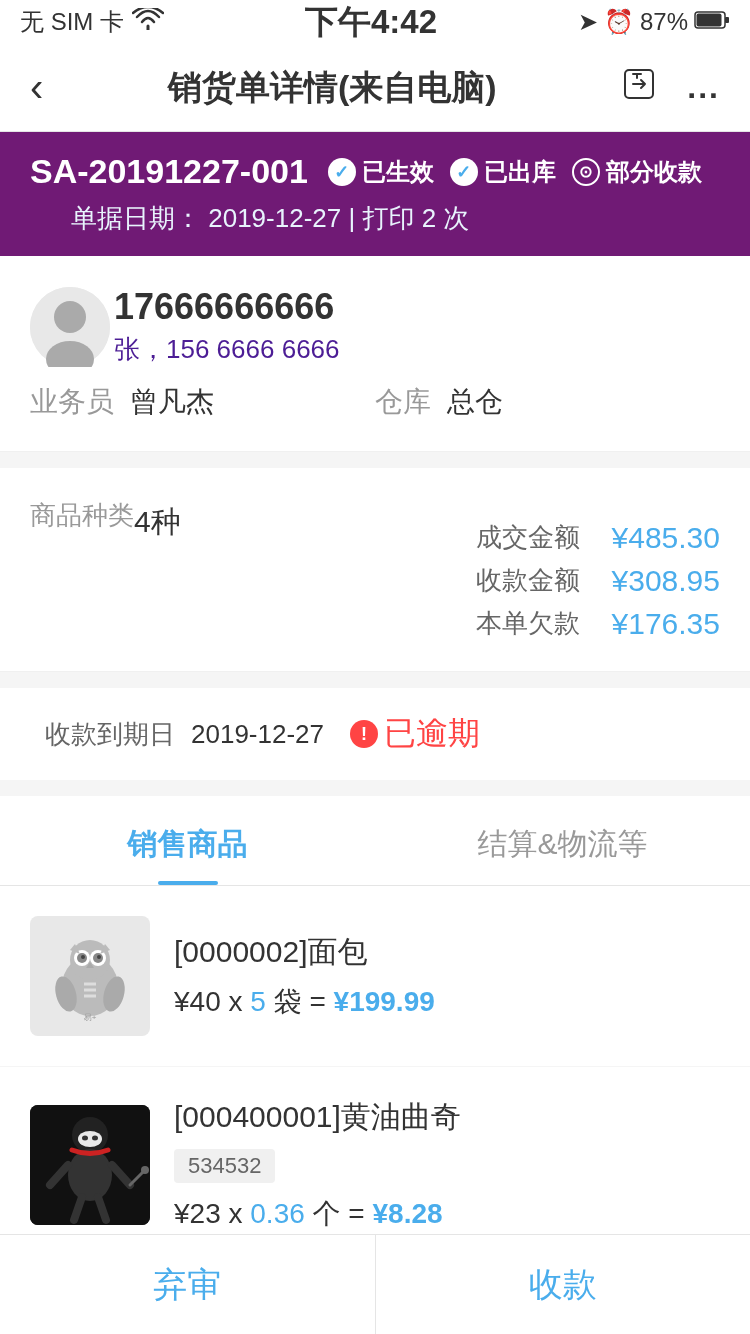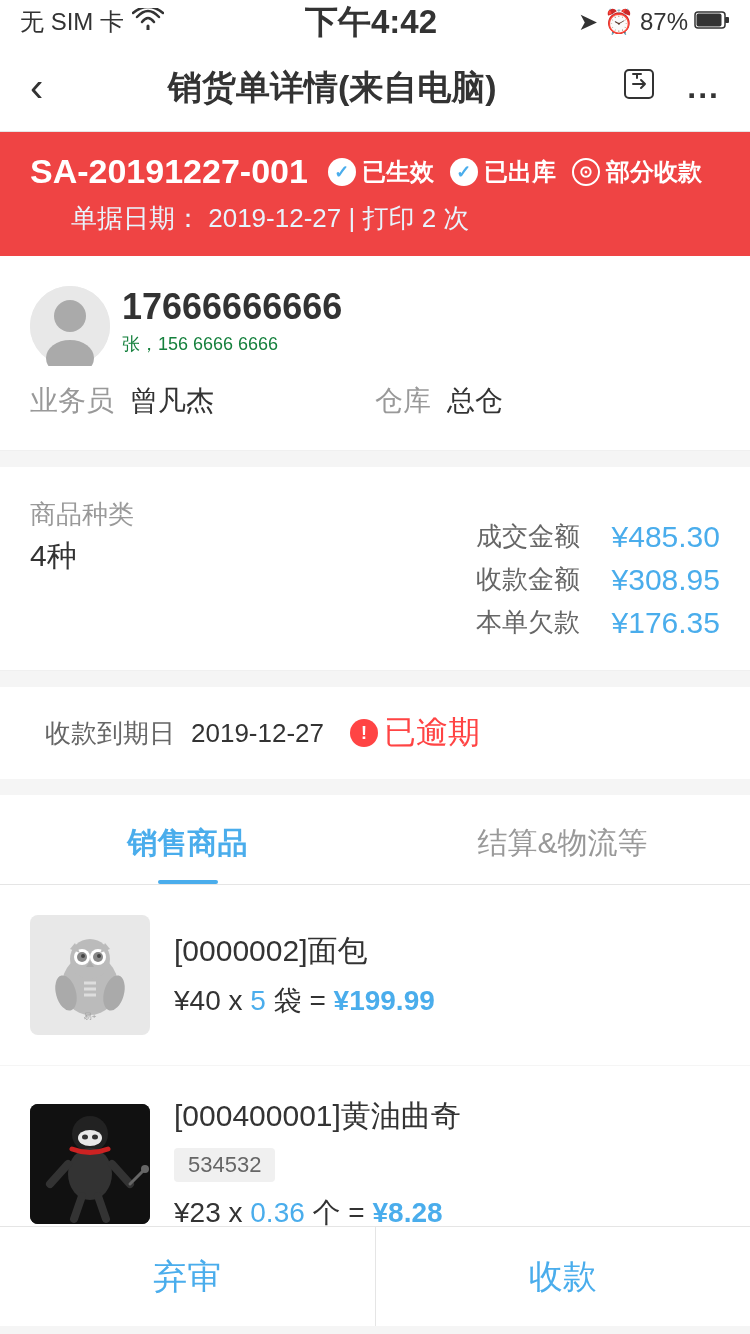--- a/index.html
+++ b/index.html
@@ -63,21 +63,21 @@
       cursor: pointer;
     }
     .nav-right {
       display: flex;
       align-items: center;
       gap: 30px;
     }
 
     
     .header-banner {
-      background: #ef4444;
+      background: #701a75;
       padding: 20px 30px;
     }
     .order-id {
       font-size: 34px;
       font-weight: 700;
       color: #fff;
       display: flex;
       align-items: center;
       gap: 20px;
       margin-bottom: 10px;
@@ -126,42 +126,42 @@
 
     
     .customer-section {
       background: #fff;
       padding: 30px;
       margin-top: 0;
       border-bottom: 1px solid #f0f0f0;
     }
     .customer-row {
       display: flex;
-      align-items: flex-start;
-      gap: 12px;
+      align-items: flex-end;
+      gap: 4px;
       margin-bottom: 10px;
     }
     .avatar {
       width: 80px;
       height: 80px;
       border-radius: 50%;
       background: #e8e8e8;
       display: flex;
       align-items: center;
       justify-content: center;
       flex-shrink: 0;
     }
     .customer-name {
       font-size: 36px;
       font-weight: 600;
       color: #333;
     }
     .customer-sub {
-      font-size: 18px;
-      color: #15803d;
+      font-size: 26px;
+      color: #4c1d95;
       margin-top: 4px;
     }
     .info-row {
       display: flex;
       margin-top: 16px;
       font-size: 28px;
     }
     .info-item {
       display: flex;
       align-items: center;
@@ -182,21 +182,21 @@
       margin-top: 16px;
       border-bottom: 1px solid #f0f0f0;
     }
     .summary-grid {
       display: flex;
       justify-content: space-between;
       align-items: flex-start;
     }
     .summary-left {
       display: flex;
-      flex-direction: column;
+      flex-direction: row;
     }
     .summary-label {
       font-size: 26px;
       color: #999;
     }
     .summary-types {
       font-size: 30px;
       color: #333;
       margin-top: 4px;
     }
@@ -355,21 +355,21 @@
       color: #4aadec;
       font-weight: 600;
     }
     .product-price .qty-highlight {
       color: #4aadec;
     }
 
     
     .bottom-bar {
       position: fixed;
-      bottom: 8px;
+      bottom: 0;
       width: 750px;
       height: 100px;
       background: #fff;
       border-top: 1px solid #e5e5e5;
       display: flex;
     }
     .bottom-btn {
       flex: 1;
       display: flex;
       align-items: center;

